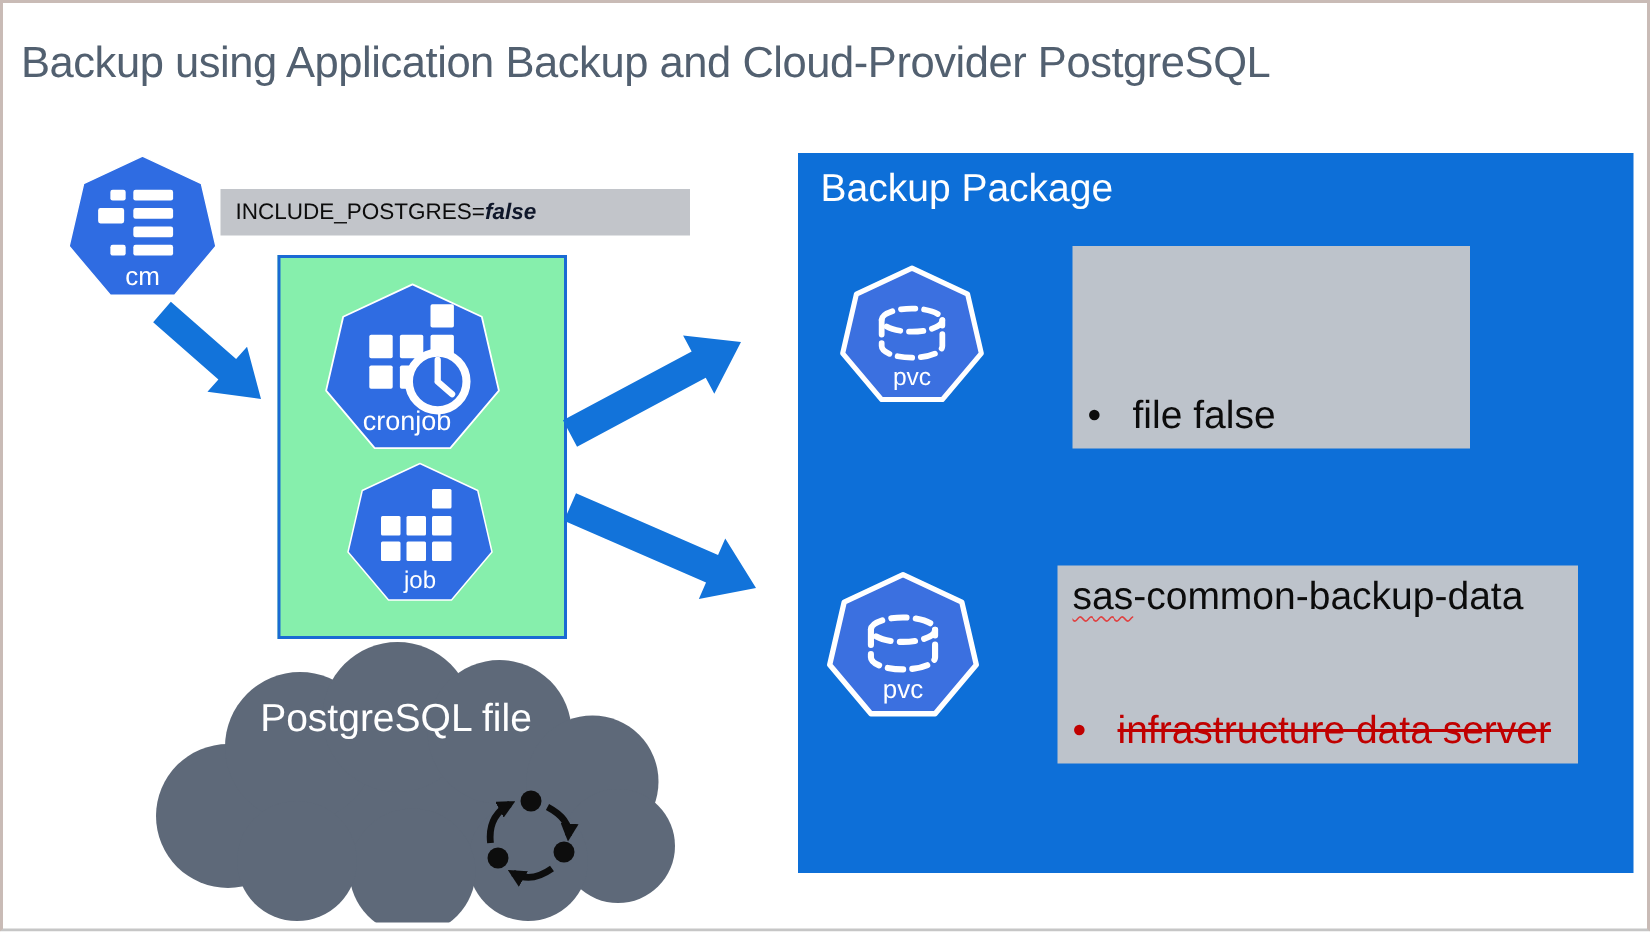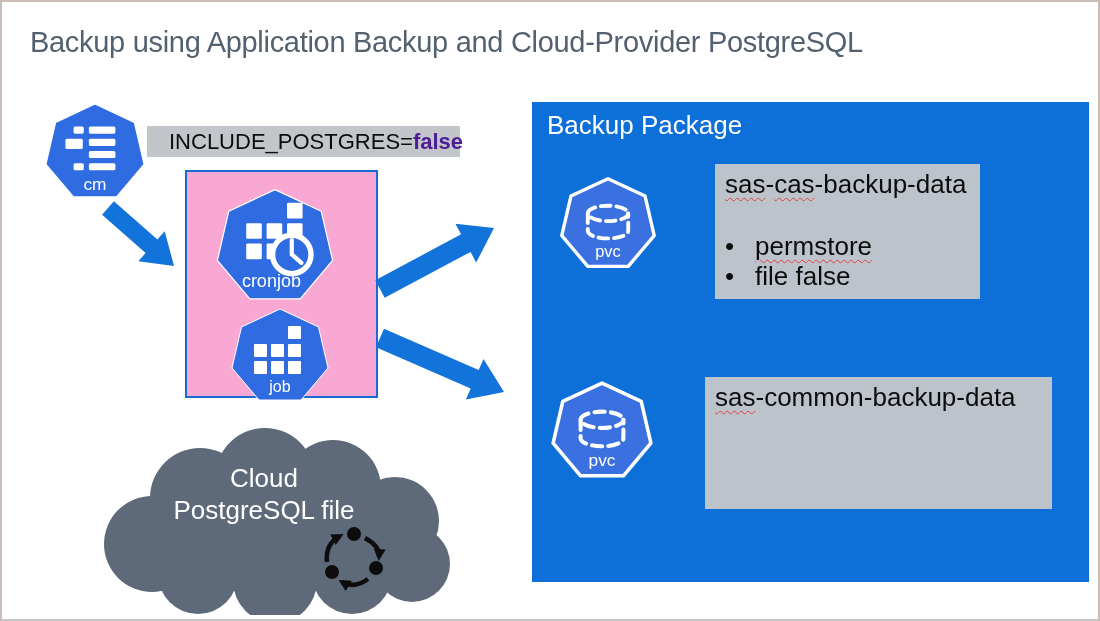--- a/index.html
+++ b/index.html
@@ -4,37 +4,37 @@
 <style>
   html,body{margin:0;padding:0;background:#fff;}
   *{box-sizing:border-box;}
   .canvas{
     position:relative;width:1100px;height:621px;background:#ffffff;
     border:2px solid #c9bbb6;border-bottom-color:#c6c6c6;
     overflow:hidden;
     font-family:"Liberation Sans", sans-serif;
   }
   .title{
-    position:absolute;left:28px;top:24px;font-size:29px;letter-spacing:-0.3px;
+    position:absolute;left:12px;top:24px;font-size:29px;letter-spacing:-0.3px;
     color:#526070;font-weight:400;white-space:nowrap;
   }
   
   .env-box{
     position:absolute;left:145px;top:124px;width:313px;height:31px;
-    background:#c2c5ca;display:flex;align-items:center;padding-left:22px;
-    font-size:22px;color:#0c0c0c;white-space:nowrap;
-  }
-  .env-box .val{color:#4c1d95;font-weight:700;}
+    background:#c2c5ca;display:flex;align-items:center;padding-left:10px;
+    font-size:15px;color:#0c0c0c;white-space:nowrap;
+  }
+  .env-box .val{color:#0f172a;font-weight:700;font-style:italic;}
   
   .k8s{position:absolute;}
   .k8s text{font-family:"Liberation Sans",sans-serif;fill:#fff;}
   
   .jobs-box{
-    position:absolute;left:183px;top:168px;width:193px;height:228px;
-    background:#f9a8d4;border:2px solid #1a6ad4;text-align:center;
+    position:absolute;left:183px;top:168px;width:193px;height:256px;
+    background:#86efac;border:2px solid #1a6ad4;text-align:center;
   }
   
   .arrows{position:absolute;left:0;top:0;width:1100px;height:621px;pointer-events:none;}
   .arrows polygon{fill:#1273da;}
   
   .cloud-wrap{position:absolute;left:88px;top:424px;width:366px;height:189px;}
   .cloud-wrap svg.cloud-shape{position:absolute;left:0;top:0;}
   .cloud-text{
     position:absolute;left:0;top:36px;width:100%;transform:translateX(-9px);
     text-align:center;color:#ffffff;font-size:26px;line-height:32px;
@@ -133,21 +133,20 @@
         <circle cx="175" cy="52" r="50"></circle>
         <circle cx="243" cy="62" r="48"></circle>
         <circle cx="305" cy="95" r="44"></circle>
         <circle cx="322" cy="138" r="38"></circle>
         <circle cx="262" cy="148" r="40"></circle>
         <circle cx="185" cy="155" r="42"></circle>
         <circle cx="108" cy="148" r="40"></circle>
       </g>
     </svg>
     <div class="cloud-text">
-      <div>Cloud</div>
       <div>PostgreSQL file</div>
     </div>
     <svg class="pitr" width="70" height="70" viewBox="0 0 70 70">
       <defs>
         <marker id="ah" markerUnits="userSpaceOnUse" markerWidth="12" markerHeight="12" refX="8" refY="6" orient="auto">
           <path d="M0,0 L12,6 L0,12 Z" fill="#0d0d0d"></path>
         </marker>
       </defs>
       <g fill="#0d0d0d">
         <circle cx="36" cy="12" r="7"></circle>
@@ -177,31 +176,30 @@
     <svg class="k8s" style="left:15px;top:270px;" width="110" height="118" viewBox="-4 -4 108 108">
       <polygon points="50,3 88.5,21 98,62 71,94 29,94 2,62 11.5,21" fill="#3b70e0" stroke="#ffffff" stroke-width="3.5" stroke-linejoin="round"></polygon>
       <g stroke="#ffffff" stroke-width="4" fill="none" stroke-dasharray="10 6" stroke-linecap="round">
         <ellipse cx="50" cy="39" rx="21" ry="8"></ellipse>
         <path d="M29 39 L29 57 A21 8 0 0 0 71 57 L71 39"></path>
       </g>
       <text x="50" y="84" font-size="17" text-anchor="middle">pvc</text>
     </svg>
 
     <div class="gray-card card-cas">
-      <div class="card-title"><span class="sq">sas</span><span>-</span><span class="sq">cas</span><span>-backup-data</span></div>
       <ul>
-        <li>
-            <span class="sq">permstore</span>
-          </li>
         <li>
             <span>file false</span>
           </li>
       </ul>
     </div>
 
     <div class="gray-card card-common">
       <div class="card-title"><span class="sq">sas</span><span>-common-backup-data</span></div>
       <ul>
+        <li class="red">
+            <span class="strike">infrastructure data server</span>
+          </li>
       </ul>
     </div>
   </div>
 
 </div>
 
 </body></html>

